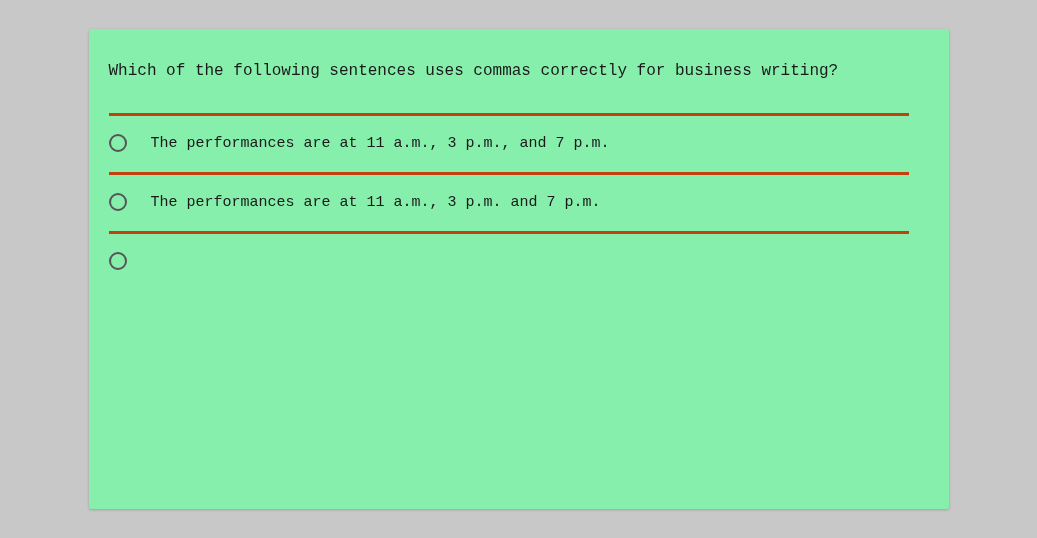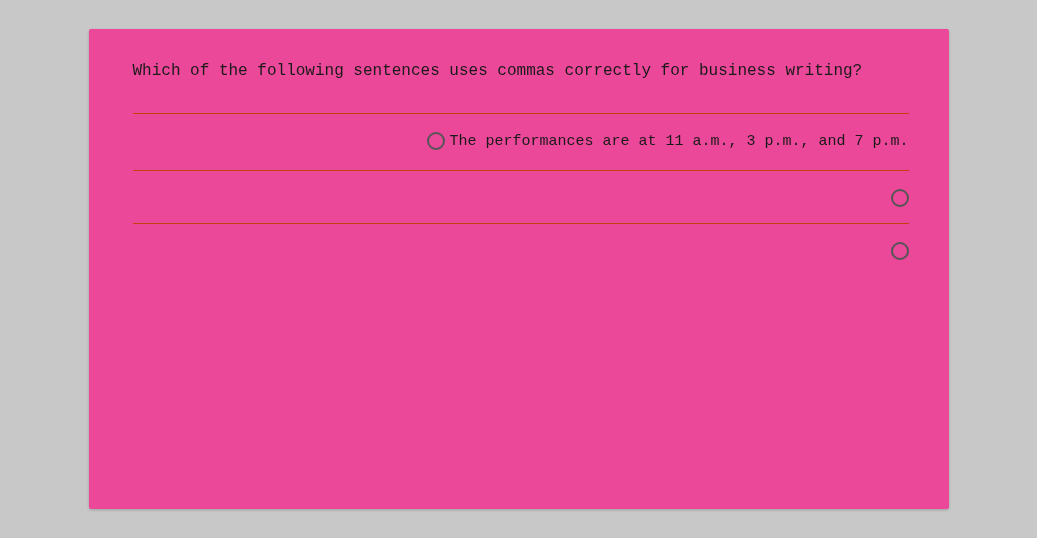--- a/index.html
+++ b/index.html
@@ -12,50 +12,49 @@
       width: 1037px;
       height: 538px;
       background-color: #c8c8c8;
       display: flex;
       align-items: center;
       justify-content: center;
       font-family: 'Courier New', Courier, monospace;
     }
 
     .card {
-      background-color: #ec4899;
+      background-color: #86efac;
       width: 860px;
       min-height: 480px;
-      padding: 30px 40px 30px 44px;
+      padding: 30px 40px 30px 20px;
       border-radius: 2px;
       box-shadow: 0 1px 3px rgba(0,0,0,0.2);
     }
 
     .question {
       font-size: 16px;
       color: #1a1a1a;
       line-height: 1.6;
       margin-bottom: 28px;
       font-weight: normal;
     }
 
     .options-container {
       display: flex;
       flex-direction: column;
       gap: 0;
     }
 
     .option-row {
-      border-top: 1px solid #c2410c;
+      border-top: 3px solid #c2410c;
       padding: 16px 0 16px 0;
       display: flex;
       align-items: flex-start;
-      gap: 4px;
+      gap: 24px;
       cursor: pointer;
-      justify-content: flex-end;
     }
 
     .option-row:last-child {
       border-bottom: none;
     }
 
     .radio-circle {
       width: 18px;
       height: 18px;
       border-radius: 50%;
@@ -80,20 +79,21 @@
 
   <div class="options-container">
 
     <div class="option-row">
       <div class="radio-circle"></div>
       <span class="option-text">The performances are at 11 a.m., 3 p.m., and 7 p.m.</span>
     </div>
 
     <div class="option-row">
       <div class="radio-circle"></div>
+      <span class="option-text">The performances are at 11 a.m., 3 p.m. and 7 p.m.</span>
     </div>
 
     <div class="option-row">
       <div class="radio-circle"></div>
     </div>
 
   </div>
 </div>
 
 </body></html>

